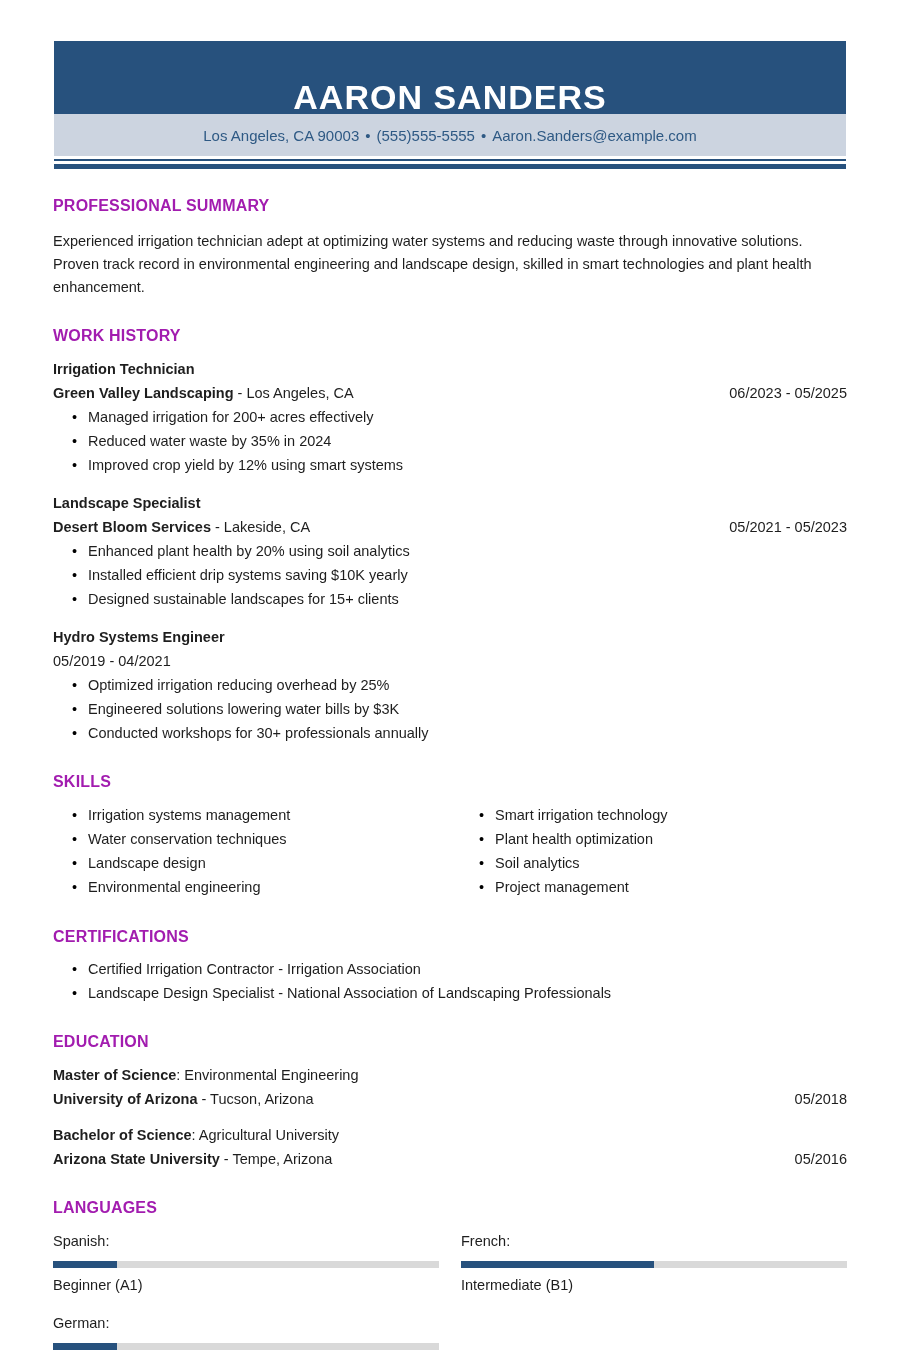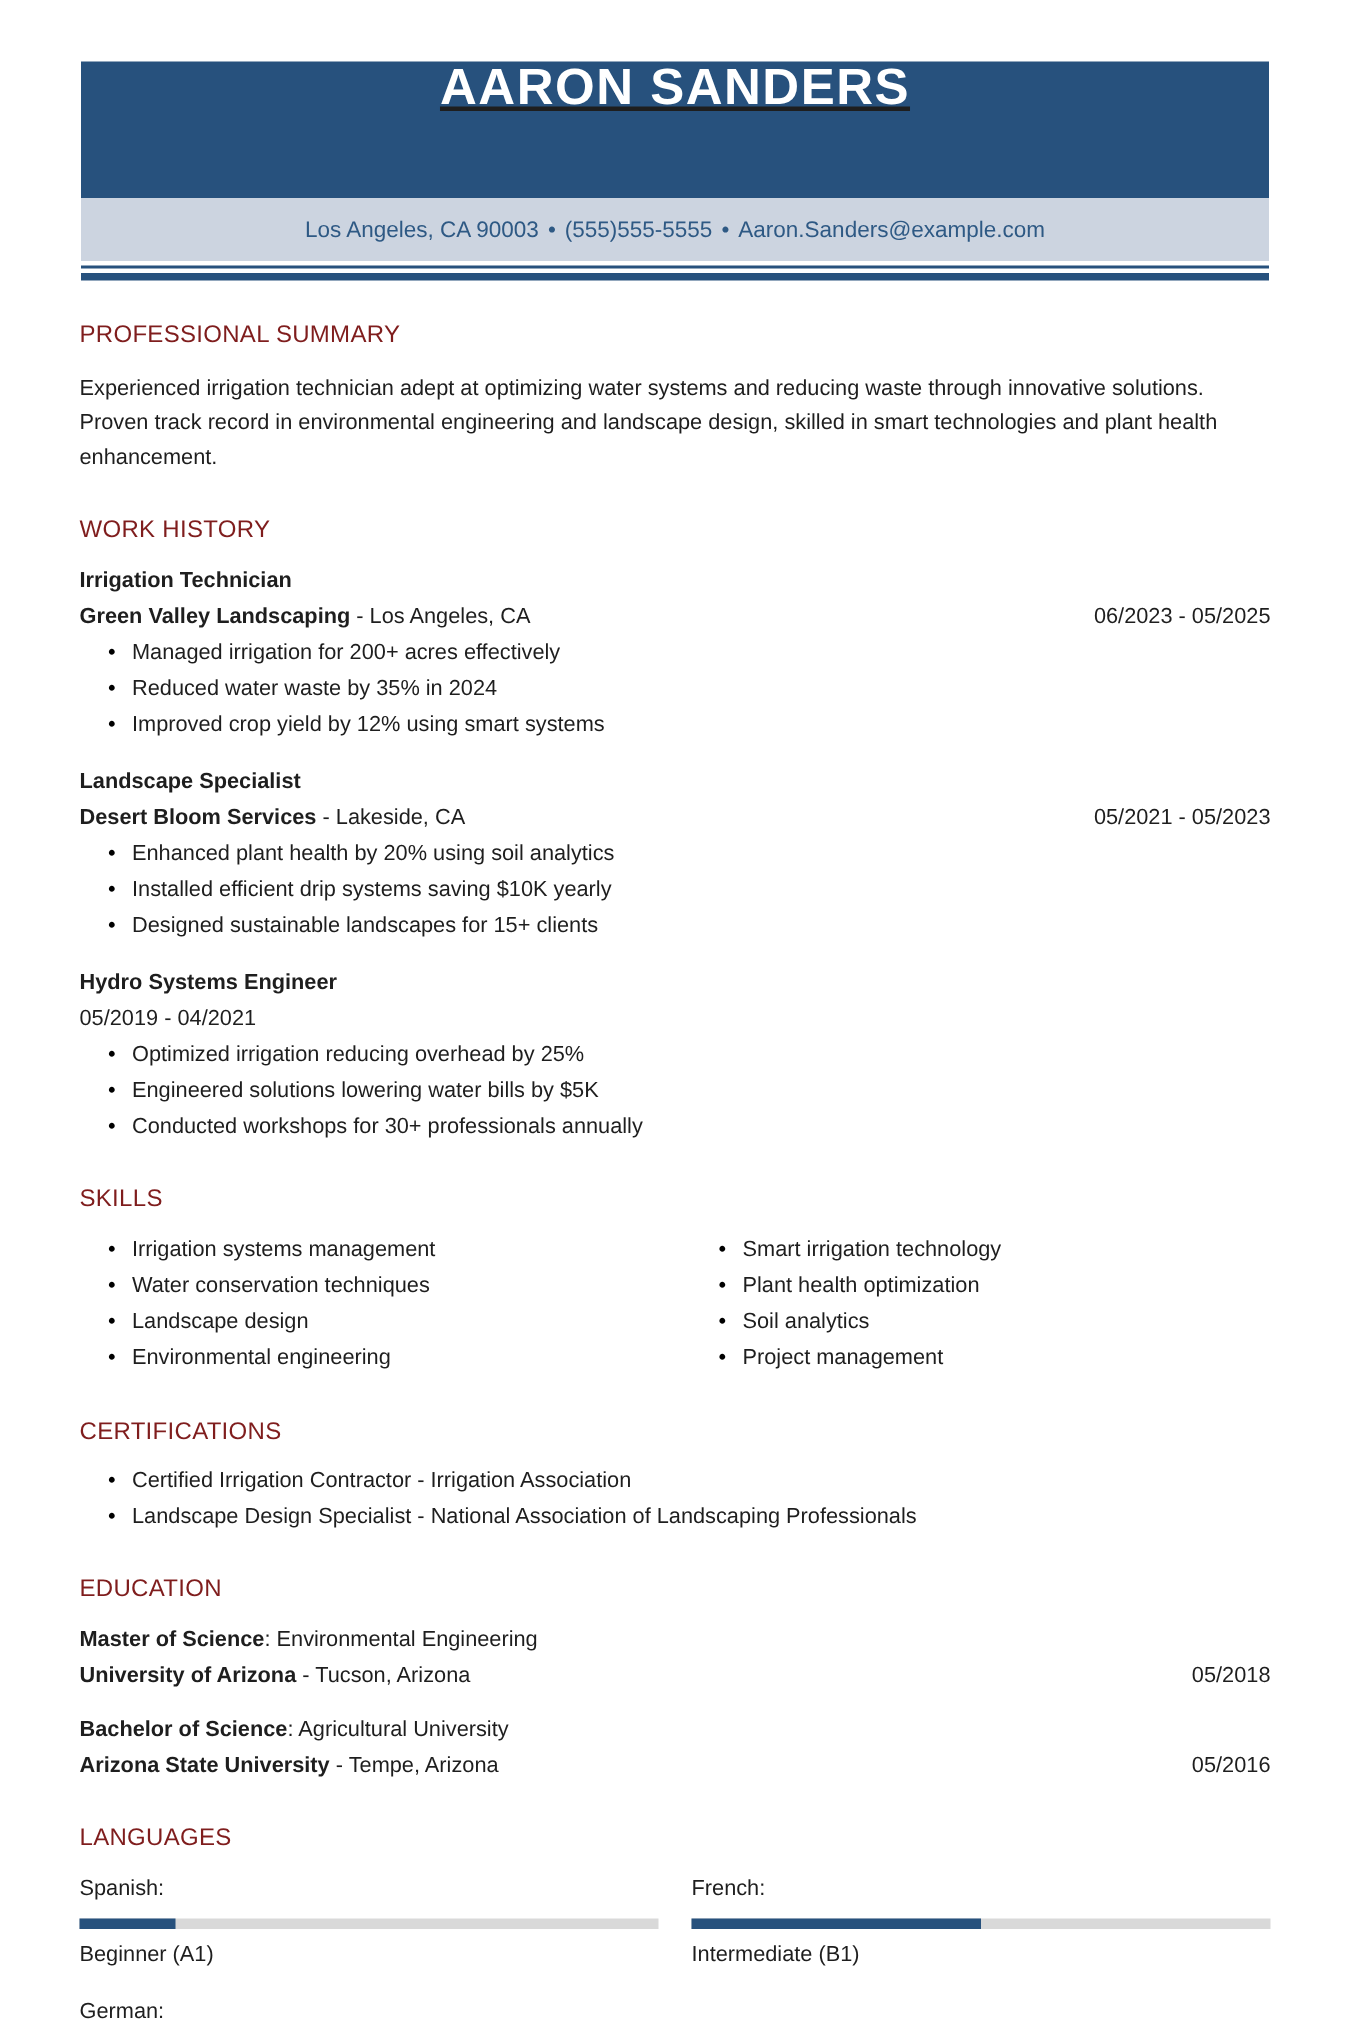--- a/index.html
+++ b/index.html
@@ -14,39 +14,39 @@
   body{
     width:900px;height:1350px;overflow:hidden;
     font-family:"Liberation Sans","DejaVu Sans",sans-serif;
     color:var(--text);
     font-size:14.5px;line-height:23px;
   }
   .page{position:relative;width:900px;height:1350px;background:#fff;}
 
   
   .name-band{
-    margin:41px 54px 0 54px;height:91px;background:var(--navy);
-    display:flex;align-items:flex-start;justify-content:center;text-decoration:underline;
+    margin:41px 54px 0 54px;height:73px;background:var(--navy);
+    display:flex;align-items:flex-end;justify-content:center;
   }
   .name-band h1{
     color:#fff;font-size:34px;line-height:34px;font-weight:bold;letter-spacing:1px;
   }
   .contact-bar{
     margin:0 54px;height:42px;background:var(--contact_bg);
     display:flex;align-items:center;justify-content:center;
     color:var(--contact_text);font-size:15px;
   }
   .contact-bar .sep{margin:0 6px;}
   .rule-thin{margin:3px 54px 0 54px;height:2px;background:var(--navy);}
   .rule-thick{margin:3px 54px 0 54px;height:5px;background:var(--navy);}
 
   
   .content{margin:0 53px;width:794px;}
   h2{
-    font-size:16px;line-height:20px;font-weight:normal;color:#7f1d1d;
+    font-size:16px;line-height:20px;font-weight:bold;color:#a21caf;
     margin:27px 0 11px 0;letter-spacing:.2px;
   }
   .summary-text{margin-top:14px;}
 
   .bold{font-weight:bold;}
   .row{display:flex;justify-content:space-between;align-items:baseline;}
   .date{white-space:nowrap;}
 
   ul.blist{list-style:none;margin:1px 0 0 0;}
   ul.blist li{position:relative;padding-left:35px;line-height:23px;margin-bottom:1px;}
@@ -128,21 +128,21 @@
         </ul>
       </article>
 
       <article class="job">
         <div class="job-title">Hydro Systems Engineer</div>
         <div class="row">
           <div class="date">05/2019 - 04/2021</div>
         </div>
         <ul class="blist">
           <li>Optimized irrigation reducing overhead by 25%</li>
-          <li>Engineered solutions lowering water bills by $5K</li>
+          <li>Engineered solutions lowering water bills by $3K</li>
           <li>Conducted workshops for 30+ professionals annually</li>
         </ul>
       </article>
     </section>
 
     <section>
       <h2>SKILLS</h2>
       <div class="skills-grid">
         <ul class="blist">
           <li>Irrigation systems management</li>

